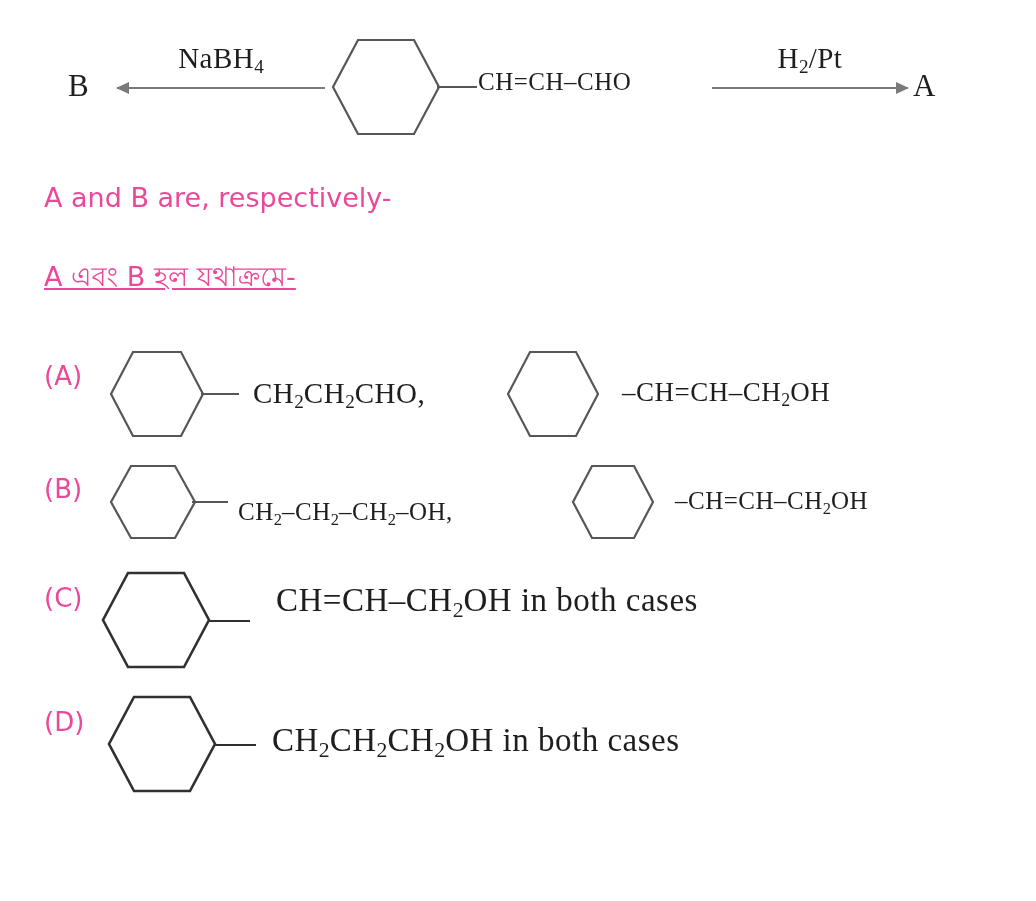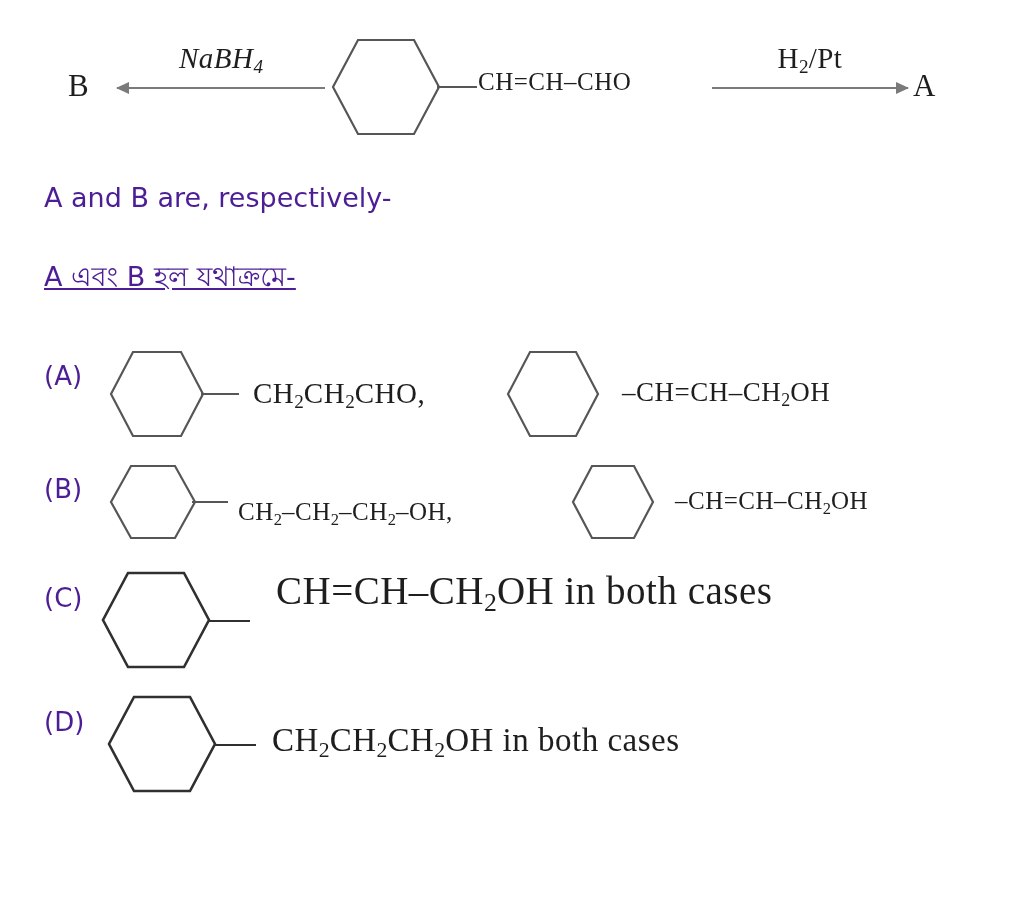--- a/index.html
+++ b/index.html
@@ -27,21 +27,21 @@
   }
   .chem sub {
     font-size: 0.66em;
     vertical-align: -0.28em;
     letter-spacing: 0;
   }
 
   
   .sans {
     font-family: "DejaVu Sans", "Liberation Sans", sans-serif;
-    color: #4c1d95;
+    color: #ec4899;
     white-space: nowrap;
   }
 
   
   .hex { display: block; }
   .hex polygon {
     fill: none;
     stroke: #565656;
     stroke-width: 2.2;
     stroke-linejoin: miter;
@@ -87,21 +87,21 @@
     left: 50%;
     transform: translateX(-50%);
     white-space: nowrap;
   }
 
   
   #scheme-B          { left: 68px;  top: 68px;  font-size: 31px; }
   #scheme-A          { left: 913px; top: 68px;  font-size: 31px; }
   #arrow-nabh4       { left: 117px; top: 87px;  width: 208px; }
   #arrow-h2pt        { left: 712px; top: 87px;  width: 196px; }
-  #arrow-nabh4 .arrow-label { font-size: 29px; font-style: italic; }
+  #arrow-nabh4 .arrow-label { font-size: 29px; }
   #arrow-h2pt  .arrow-label { font-size: 29px; }
 
   #hex-scheme        { left: 330px; top: 37px; }
   #bond-scheme       { left: 437px; top: 86px; width: 40px; }
   #formula-scheme    { left: 478px; top: 68px; font-size: 25px; }
 
   #q-en              { left: 44px;  top: 182px; font-size: 27px; }
   #q-bn              { left: 44px;  top: 256px; font-size: 27px; text-decoration: underline; }
 
   
@@ -117,21 +117,21 @@
   #hex-b1            { left: 108px; top: 463px; }
   #bond-b1           { left: 192px; top: 501px; width: 36px; }
   #txt-b1            { left: 238px; top: 498px; font-size: 25px; }
   #hex-b2            { left: 570px; top: 463px; }
   #txt-b2            { left: 675px; top: 487px; font-size: 25px; }
 
   
   #lbl-c             { left: 44px;  top: 583px; font-size: 26px; }
   #hex-c             { left: 100px; top: 570px; }
   #bond-c            { left: 208px; top: 620px; width: 42px; }
-  #txt-c             { left: 276px; top: 568px; font-size: 39px; }
+  #txt-c             { left: 276px; top: 582px; font-size: 33px; }
 
   
   #lbl-d             { left: 44px;  top: 707px; font-size: 26px; }
   #hex-d             { left: 106px; top: 694px; }
   #bond-d            { left: 214px; top: 744px; width: 42px; }
   #txt-d             { left: 272px; top: 722px; font-size: 33px; }
 </style>
 </head>
 <body>
 

